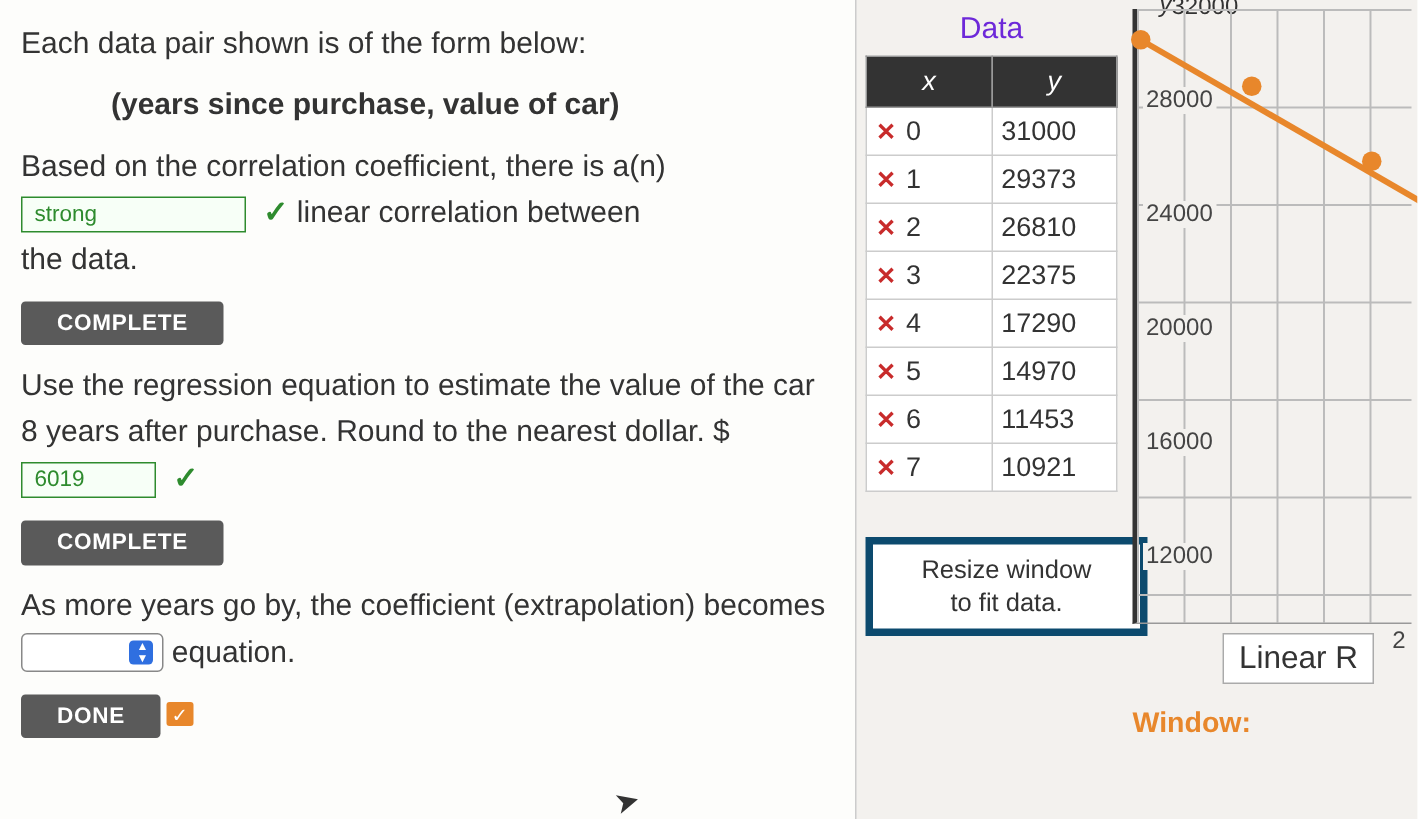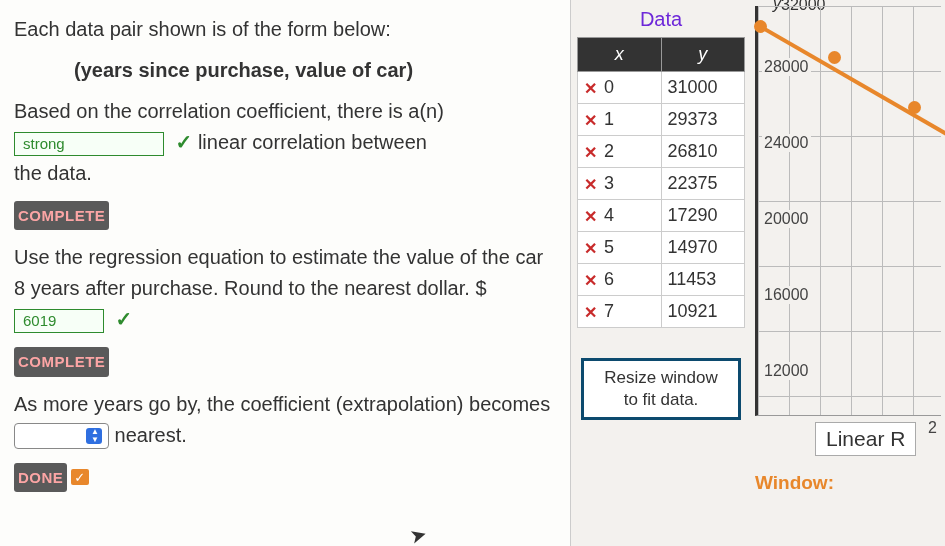--- a/index.html
+++ b/index.html
@@ -33,24 +33,24 @@
     }
     .answer-box.sm { min-width: 90px; }
     .check {
       color: #2e8b2e;
       font-weight: bold;
       margin-left: 6px;
     }
     .badge {
       display: inline-block;
       background: #5a5a5a;
-      color: #fca5a5;
+      color: #ffffff;
       font-weight: bold;
       font-size: 15px;
-      padding: 3px 4px;
+      padding: 3px 24px;
       border-radius: 3px;
       letter-spacing: 0.5px;
       margin-bottom: 12px;
     }
     .badge.done { background: #5a5a5a; }
     .done-check {
       display:inline-block;
       width:18px;height:16px;
       background:#e8872b;
       border-radius:2px;
@@ -132,26 +132,26 @@
       position: absolute;
       left: 6px;
       top: 50%;
       transform: translateY(-50%);
       color: #c82b2b;
       font-weight: bold;
       font-size: 16px;
     }
     .resize-btn {
       margin: 30px auto 0;
-      border: 3px solid #0c4a6e;
+      border: 5px solid #0c4a6e;
       background: #fff;
       padding: 6px 12px;
       font-size: 17px;
       text-align: center;
-      width: 160px;
+      width: 188px;
       line-height: 1.3;
       cursor: pointer;
     }
 
     .chart-col {
       flex: 1;
       position: relative;
       padding: 6px 4px 0 4px;
       overflow: hidden;
     }
@@ -218,21 +218,21 @@
   <p>
     <span>Use the regression equation to estimate the value of the car 8 years after purchase. Round to the nearest dollar. $</span>
     <span class="answer-box sm">6019</span>
     <span class="check">✓</span>
   </p>
   <div class="badge">COMPLETE</div>
 
   <p>
     <span>As more years go by, the coefficient (extrapolation) becomes</span>
     <span class="select-box"><span class="arrows">▲<br>▼</span></span>
-    <span>nearest.</span>
+    <span>equation.</span>
   </p>
   <div>
     <span class="badge done">DONE</span><span class="done-check"></span>
   </div>
 
   <span class="cursor">➤</span>
 </div>
 
 <div class="right">
   <div class="data-col">

